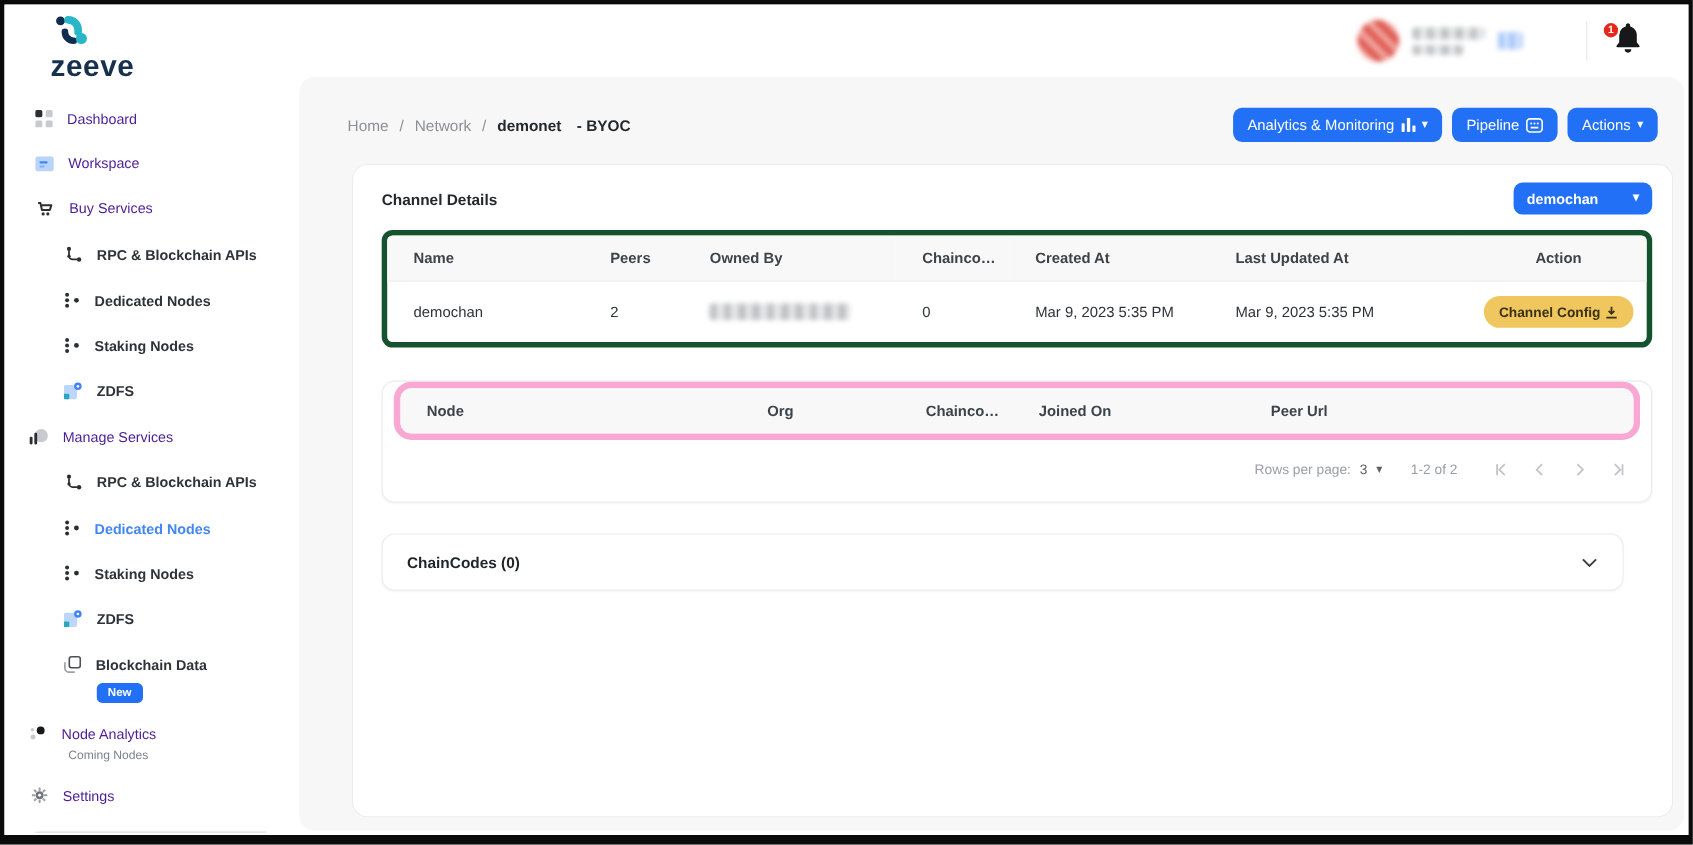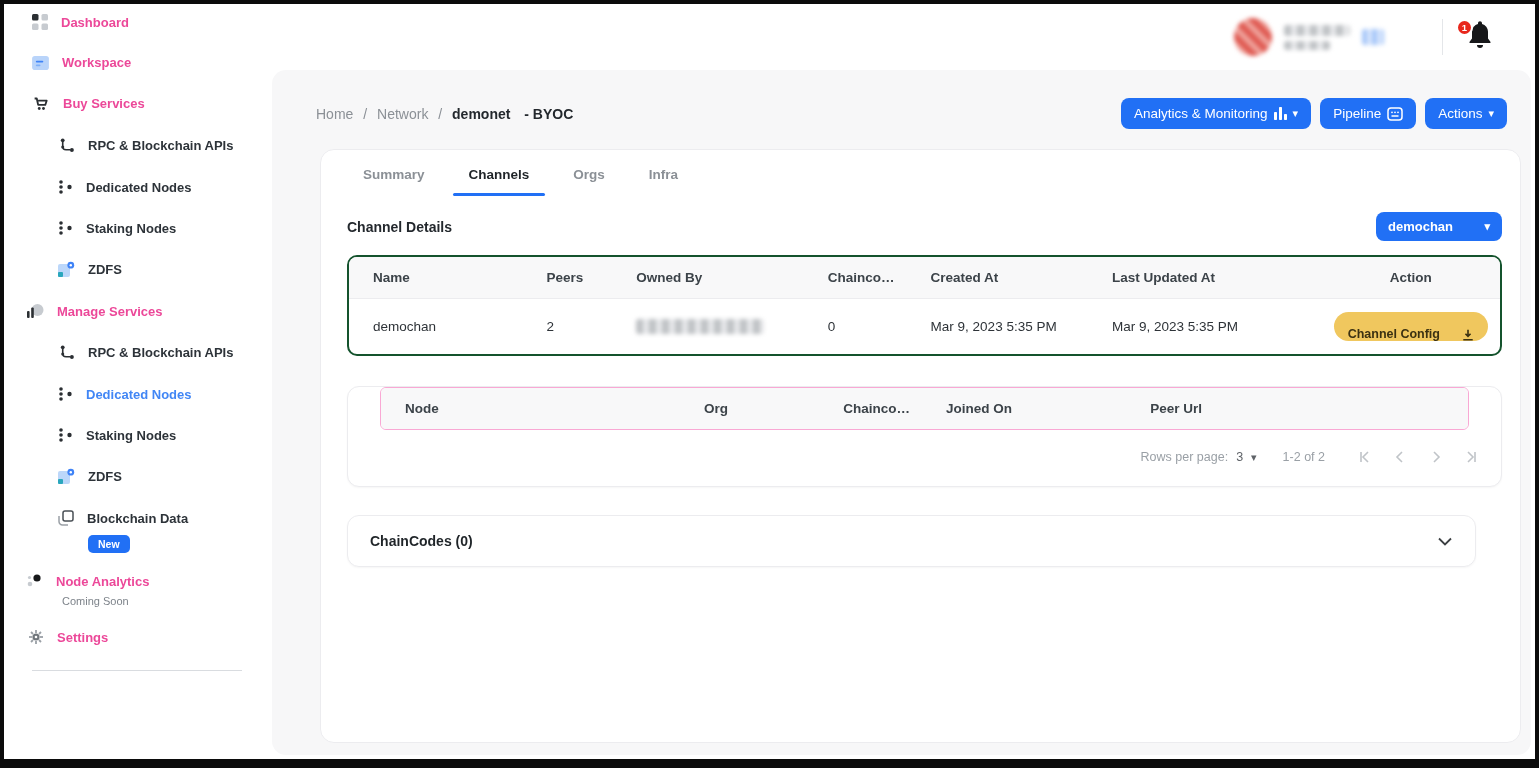--- a/index.html
+++ b/index.html
@@ -5,21 +5,21 @@
   * { box-sizing: border-box; margin: 0; padding: 0; }
   html,body { width:1539px; height:768px; }
   body { font-family:"Liberation Sans", sans-serif; background:#fff; }
   .frame { width:1539px; height:768px; border:4px solid #0b0b0b; border-bottom:9px solid #0b0b0b; display:flex; overflow:hidden; background:#fff; }
 
   
   .sidebar { width:266px; flex:0 0 266px; background:#fff; padding:10px 0 0 28px; position:relative; }
   .logo { margin-left:14px; margin-bottom:26px; }
   .logo .word { font-size:27px; font-weight:700; color:#16304d; letter-spacing:.5px; line-height:1; margin-top:1px; }
   .s-item { display:flex; align-items:center; gap:13px; margin-bottom:25px; cursor:pointer; }
-  .s-item .lbl { font-size:13px; font-weight:700; color:#ec4899; }
+  .s-item .lbl { font-size:13px; font-weight:400; color:#4c1d95; }
   .s-sub { margin-left:26px; }
   .s-sub .lbl { font-size:13px; font-weight:700; color:#2d3339; }
   .s-sub.active .lbl { color:#4186f5; }
   .s-note { font-size:11px; color:#7d838a; margin:-20px 0 22px 30px; }
   .badge-new { display:inline-block; background:#2170f5; color:#fff; font-size:10.5px; font-weight:700; padding:3px 10px; border-radius:5px; margin:-18px 0 20px 30px; }
   .s-divider { border:none; border-top:1px solid #d9dce0; margin:2px 28px 14px 0; }
 
   
   .right { flex:1; display:flex; flex-direction:column; background:#fff; }
   .topbar { height:66px; flex:0 0 66px; display:flex; align-items:center; justify-content:flex-end; padding-right:36px; gap:12px; }
@@ -48,36 +48,36 @@
   .card { background:#fff; border:1px solid #ececef; border-radius:14px; margin:20px 10px 12px 48px; flex:1; padding:0 16px 26px; }
   .tabs { display:flex; gap:44px; padding:17px 0 0 26px; }
   .tab { font-size:13.5px; font-weight:600; color:#8b9096; padding-bottom:14px; position:relative; cursor:pointer; }
   .tab.active { color:#1f2428; font-weight:800; }
   .tab.active::after { content:""; position:absolute; left:-16px; right:-16px; bottom:0; height:3px; background:#2170f5; border-radius:2px; }
 
   .section-row { display:flex; align-items:center; justify-content:space-between; margin:16px 2px 14px 10px; }
   .section-title { font-size:14px; font-weight:800; color:#23282d; }
   .select-pill { background:#2170f5; color:#fff; border-radius:8px; height:29px; min-width:126px; padding:0 12px; font-size:13px; font-weight:600; display:flex; align-items:center; justify-content:space-between; gap:16px; cursor:pointer; }
 
-  .tbl-wrap { border:2px solid #14532d; border-radius:10px; overflow:hidden; margin:0 2px 0 10px; }
+  .tbl-wrap { border:5px solid #14532d; border-radius:10px; overflow:hidden; margin:0 2px 0 10px; }
   table { width:100%; border-collapse:collapse; }
   thead tr { background:#f8f8f9; }
   th { text-align:left; font-size:13.5px; font-weight:700; color:#3c4349; padding:13px 12px 13px 24px; white-space:nowrap; }
   td { font-size:13.5px; color:#2e3338; padding:13px 12px 13px 24px; border-top:1px solid #ececef; white-space:nowrap; }
   .ch-tbl th:nth-child(1){width:16%} .ch-tbl th:nth-child(2){width:8%} .ch-tbl th:nth-child(3){width:17%}
   .ch-tbl th:nth-child(4){width:8%} .ch-tbl th:nth-child(5){width:16%} .ch-tbl th:nth-child(6){width:20%}
   .ch-tbl th:nth-child(7){width:15%; text-align:center;}
   .ch-tbl td:nth-child(7){text-align:center;}
-  .yellow-btn { background:#f0c75e; color:#3b3112; border:none; border-radius:16px; height:29px; padding:0 14px; font-size:12.5px; font-weight:800; font-family:inherit; display:inline-flex; align-items:flex-end; gap:22px; cursor:pointer; }
+  .yellow-btn { background:#f0c75e; color:#3b3112; border:none; border-radius:16px; height:29px; padding:0 14px; font-size:12.5px; font-weight:800; font-family:inherit; display:inline-flex; align-items:center; gap:4px; cursor:pointer; }
 
   .panel { border:1px solid #ececef; border-radius:12px; background:#fff; box-shadow:0 1px 2px rgba(20,20,30,.04); }
   .nodes-panel { margin:30px 2px 0 10px; padding-bottom:18px; }
   .panel-head { display:flex; align-items:center; justify-content:space-between; padding:19px 22px; cursor:pointer; }
   .panel-title { font-size:14px; font-weight:800; color:#1f2428; }
-  .nodes-inner { margin:0 32px; border:1px solid #f9a8d4; border-radius:6px; overflow:hidden; }
+  .nodes-inner { margin:0 10px; border:6px solid #f9a8d4; border-radius:16px; overflow:hidden; }
   .nd-tbl th:nth-child(1){width:28%} .nd-tbl th:nth-child(2){width:13%} .nd-tbl th:nth-child(3){width:8%}
   .nd-tbl th:nth-child(4){width:19%} .nd-tbl th:nth-child(5){width:32%}
   .peer-url { display:flex; align-items:center; gap:8px; }
 
   .pager { display:flex; align-items:center; justify-content:flex-end; gap:26px; margin:20px 22px 4px 0; color:#9aa0a6; font-size:12.5px; }
   .pager .grp { display:flex; align-items:center; gap:8px; }
   .pager .nav { display:flex; align-items:center; gap:22px; margin-left:6px; }
   .pager .nav span { cursor:pointer; display:flex; }
 
   .bottom-row { display:flex; gap:26px; margin:28px 28px 0 10px; }
@@ -85,20 +85,31 @@
   .collapse-head { display:flex; align-items:center; justify-content:space-between; padding:17px 22px; cursor:pointer; }
 
   .ic { display:inline-flex; align-items:center; justify-content:center; }
 </style>
 </head>
 <body>
 
 <div class="frame">
 
   <nav class="sidebar">
+    <div class="logo">
+      <span class="ic">
+        <svg width="40" height="27" viewBox="0 0 40 27">
+          <circle cx="9" cy="5" r="4" fill="#0f2d4e"></circle>
+          <path d="M16 4 a9 9 0 0 1 9 9 v2" stroke="#29b6c8" stroke-width="7" fill="none" stroke-linecap="round"></path>
+          <path d="M21 23 a8 8 0 0 1 -8 -8" stroke="#0f2d4e" stroke-width="6" fill="none" stroke-linecap="round"></path>
+          <circle cx="28" cy="21" r="5" fill="#29b6c8"></circle>
+        </svg>
+      </span>
+      <div class="word">zeeve</div>
+    </div>
 
     <div class="s-item">
       <span class="ic">
         <svg width="16" height="16" viewBox="0 0 16 16">
             <rect width="6.5" height="6.5" rx="1.5" fill="#2b2f33"></rect>
             <rect x="9.5" width="6.5" height="6.5" rx="1.5" fill="#c7cbd0"></rect>
             <rect y="9.5" width="6.5" height="6.5" rx="1.5" fill="#c7cbd0"></rect>
             <rect x="9.5" y="9.5" width="6.5" height="6.5" rx="1.5" fill="#c7cbd0"></rect>
           </svg>
       </span>
@@ -245,21 +256,21 @@
     <div class="s-item" style="margin-left:-6px; margin-bottom:26px">
       <span class="ic">
         <svg width="17" height="16" viewBox="0 0 17 16">
             <circle cx="11" cy="5" r="3.6" fill="#17181a"></circle>
             <circle cx="3.5" cy="4.5" r="1.6" fill="#c7cbd0"></circle>
             <circle cx="4" cy="11" r="2.3" fill="#c7cbd0"></circle>
           </svg>
       </span>
       <span class="lbl">Node Analytics</span>
     </div>
-    <div class="s-note">Coming Soon</div>
+    <div class="s-note">Coming Nodes</div>
 
     <div class="s-item" style="margin-left:-4px">
       <span class="ic">
         <svg width="16" height="16" viewBox="0 0 16 16">
             <g stroke="#9aa0a6" stroke-width="1.8">
               <line x1="8" y1="1" x2="8" y2="4"></line>
               <line x1="8" y1="12" x2="8" y2="15"></line>
               <line x1="1" y1="8" x2="4" y2="8"></line>
               <line x1="12" y1="8" x2="15" y2="8"></line>
               <line x1="3" y1="3" x2="5" y2="5"></line>
@@ -332,26 +343,20 @@
             </span>
           </button>
           <button class="btn-blue">
             <span>Actions</span>
             <span class="caret">▾</span>
           </button>
         </div>
       </div>
 
       <div class="card">
-        <div class="tabs">
-          <div class="tab">Summary</div>
-          <div class="tab active">Channels</div>
-          <div class="tab">Orgs</div>
-          <div class="tab">Infra</div>
-        </div>
 
         <div class="section-row">
           <div class="section-title">Channel Details</div>
           <div class="select-pill">
             <span>demochan</span>
             <span class="caret">▾</span>
           </div>
         </div>
 
         <div class="tbl-wrap">

